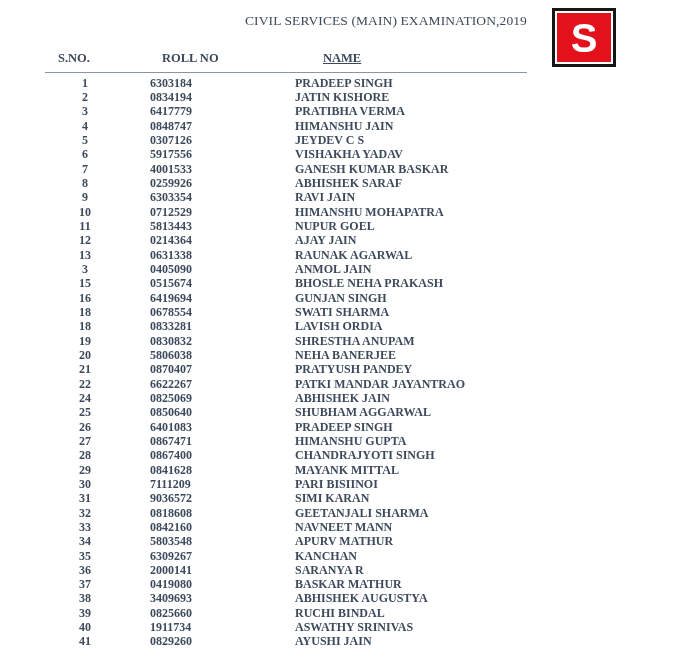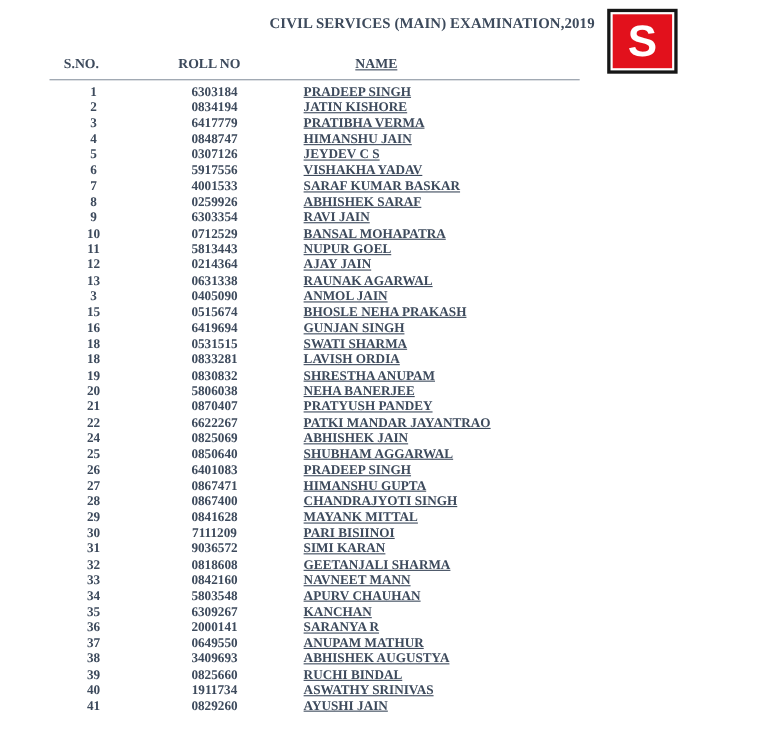--- a/index.html
+++ b/index.html
@@ -18,21 +18,21 @@
   .page {
     position: relative;
     width: 700px; height: 667px;
     background: var(--bg);
     overflow: hidden;
   }
   .doc-title {
     position: absolute;
     left: 245px; top: 13px;
     font-size: 13.5px;
-    font-weight: bold;
+    font-weight: normal;
     color: var(--ink);
     letter-spacing: 0.1px;
     white-space: nowrap;
   }
   .logo {
     position: absolute;
     left: 552px; top: 8px;
     border: 3px solid var(--logo-border);
     background: #ffffff;
     padding: 2px;
@@ -71,22 +71,22 @@
   }
   .row {
     display: flex;
     height: 14.33px;
     align-items: center;
     font-size: 12px;
     font-weight: bold;
     color: var(--ink);
   }
   .c-sno  { width: 80px; margin-left: 45px; text-align: center; }
-  .c-roll { width: 90px; margin-left: 25px; text-align: center; }
-  .c-name { margin-left: 36px; white-space: nowrap; text-decoration: underline; }
+  .c-roll { width: 90px; margin-left: 25px; }
+  .c-name { margin-left: 55px; white-space: nowrap; }
 </style>
 </head>
 <body>
 
 <div class="page">
 
   <div class="doc-title">CIVIL SERVICES (MAIN) EXAMINATION,2019</div>
 
   <div class="logo">
     <div class="logo-inner">S</div>
@@ -125,36 +125,36 @@
         <span class="c-name">JEYDEV C S</span>
       </div>
       <div class="row">
         <span class="c-sno">6</span>
         <span class="c-roll">5917556</span>
         <span class="c-name">VISHAKHA YADAV</span>
       </div>
       <div class="row">
         <span class="c-sno">7</span>
         <span class="c-roll">4001533</span>
-        <span class="c-name">SARAF KUMAR BASKAR</span>
+        <span class="c-name">GANESH KUMAR BASKAR</span>
       </div>
       <div class="row">
         <span class="c-sno">8</span>
         <span class="c-roll">0259926</span>
         <span class="c-name">ABHISHEK SARAF</span>
       </div>
       <div class="row">
         <span class="c-sno">9</span>
         <span class="c-roll">6303354</span>
         <span class="c-name">RAVI JAIN</span>
       </div>
       <div class="row">
         <span class="c-sno">10</span>
         <span class="c-roll">0712529</span>
-        <span class="c-name">BANSAL MOHAPATRA</span>
+        <span class="c-name">HIMANSHU MOHAPATRA</span>
       </div>
       <div class="row">
         <span class="c-sno">11</span>
         <span class="c-roll">5813443</span>
         <span class="c-name">NUPUR GOEL</span>
       </div>
       <div class="row">
         <span class="c-sno">12</span>
         <span class="c-roll">0214364</span>
         <span class="c-name">AJAY JAIN</span>
@@ -174,21 +174,21 @@
         <span class="c-roll">0515674</span>
         <span class="c-name">BHOSLE NEHA PRAKASH</span>
       </div>
       <div class="row">
         <span class="c-sno">16</span>
         <span class="c-roll">6419694</span>
         <span class="c-name">GUNJAN SINGH</span>
       </div>
       <div class="row">
         <span class="c-sno">18</span>
-        <span class="c-roll">0531515</span>
+        <span class="c-roll">0678554</span>
         <span class="c-name">SWATI SHARMA</span>
       </div>
       <div class="row">
         <span class="c-sno">18</span>
         <span class="c-roll">0833281</span>
         <span class="c-name">LAVISH ORDIA</span>
       </div>
       <div class="row">
         <span class="c-sno">19</span>
         <span class="c-roll">0830832</span>
@@ -255,36 +255,36 @@
         <span class="c-name">GEETANJALI SHARMA</span>
       </div>
       <div class="row">
         <span class="c-sno">33</span>
         <span class="c-roll">0842160</span>
         <span class="c-name">NAVNEET MANN</span>
       </div>
       <div class="row">
         <span class="c-sno">34</span>
         <span class="c-roll">5803548</span>
-        <span class="c-name">APURV CHAUHAN</span>
+        <span class="c-name">APURV MATHUR</span>
       </div>
       <div class="row">
         <span class="c-sno">35</span>
         <span class="c-roll">6309267</span>
         <span class="c-name">KANCHAN</span>
       </div>
       <div class="row">
         <span class="c-sno">36</span>
         <span class="c-roll">2000141</span>
         <span class="c-name">SARANYA R</span>
       </div>
       <div class="row">
         <span class="c-sno">37</span>
-        <span class="c-roll">0649550</span>
-        <span class="c-name">ANUPAM MATHUR</span>
+        <span class="c-roll">0419080</span>
+        <span class="c-name">BASKAR MATHUR</span>
       </div>
       <div class="row">
         <span class="c-sno">38</span>
         <span class="c-roll">3409693</span>
         <span class="c-name">ABHISHEK AUGUSTYA</span>
       </div>
       <div class="row">
         <span class="c-sno">39</span>
         <span class="c-roll">0825660</span>
         <span class="c-name">RUCHI BINDAL</span>

